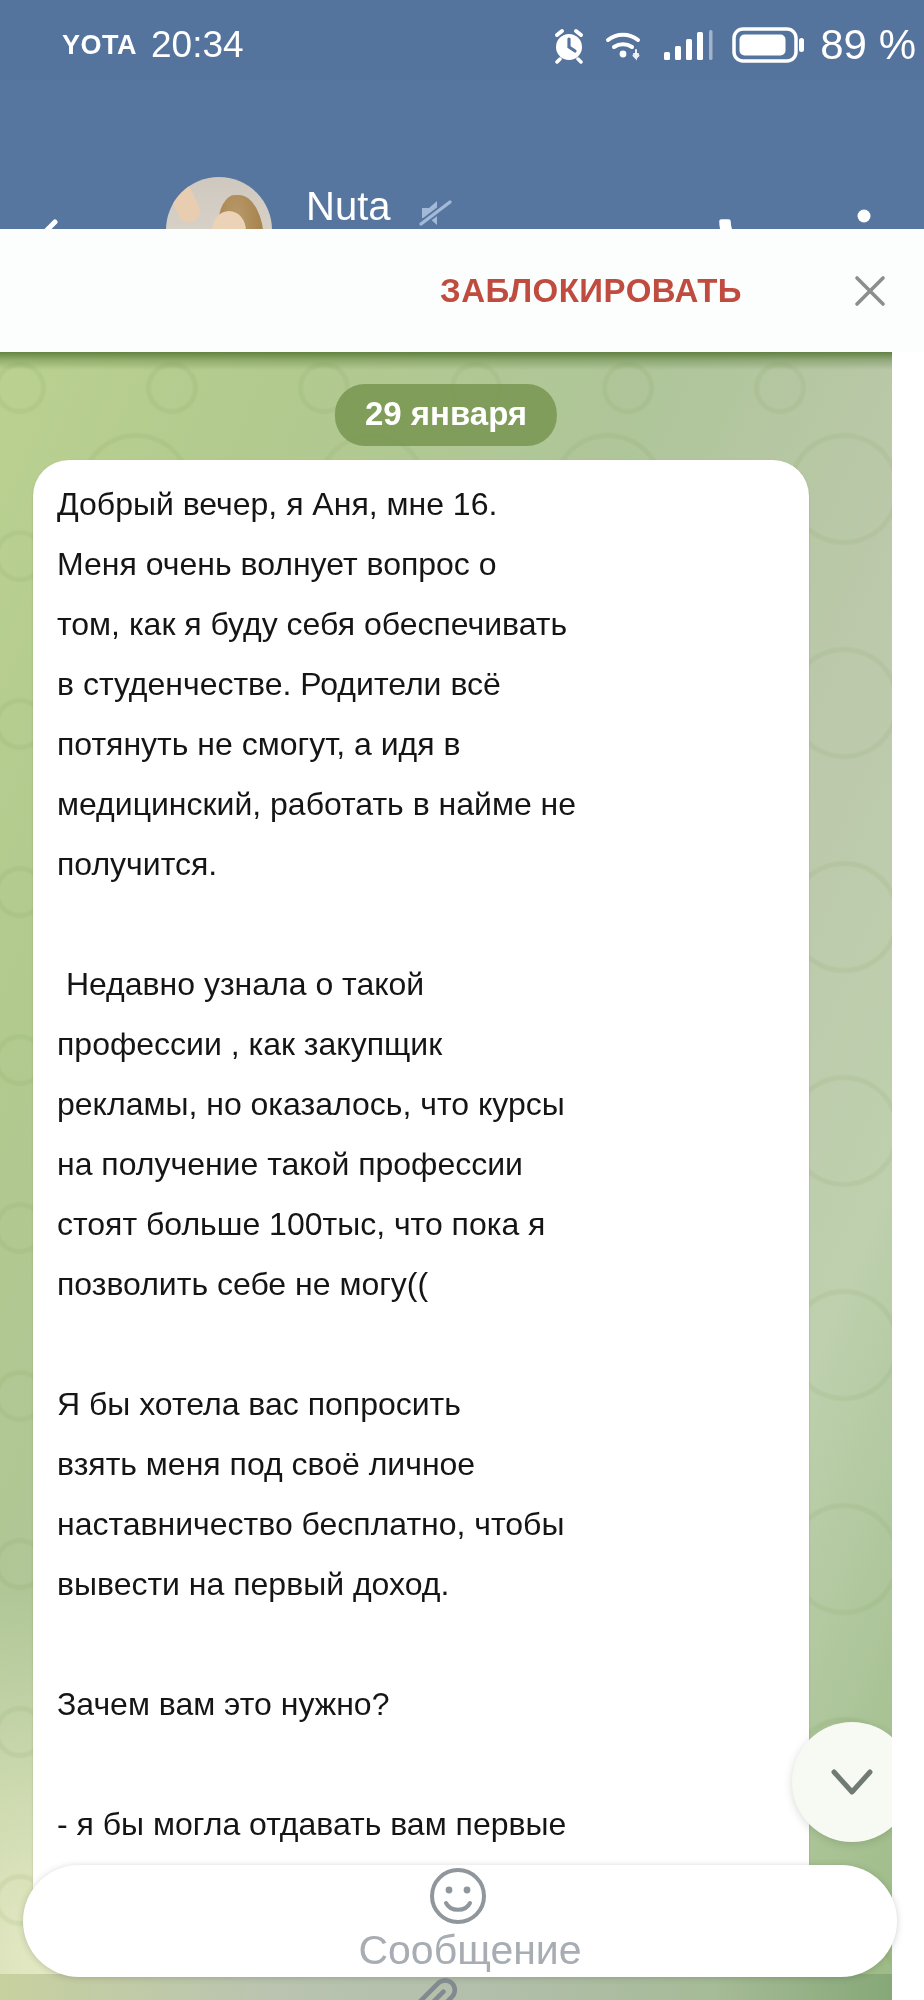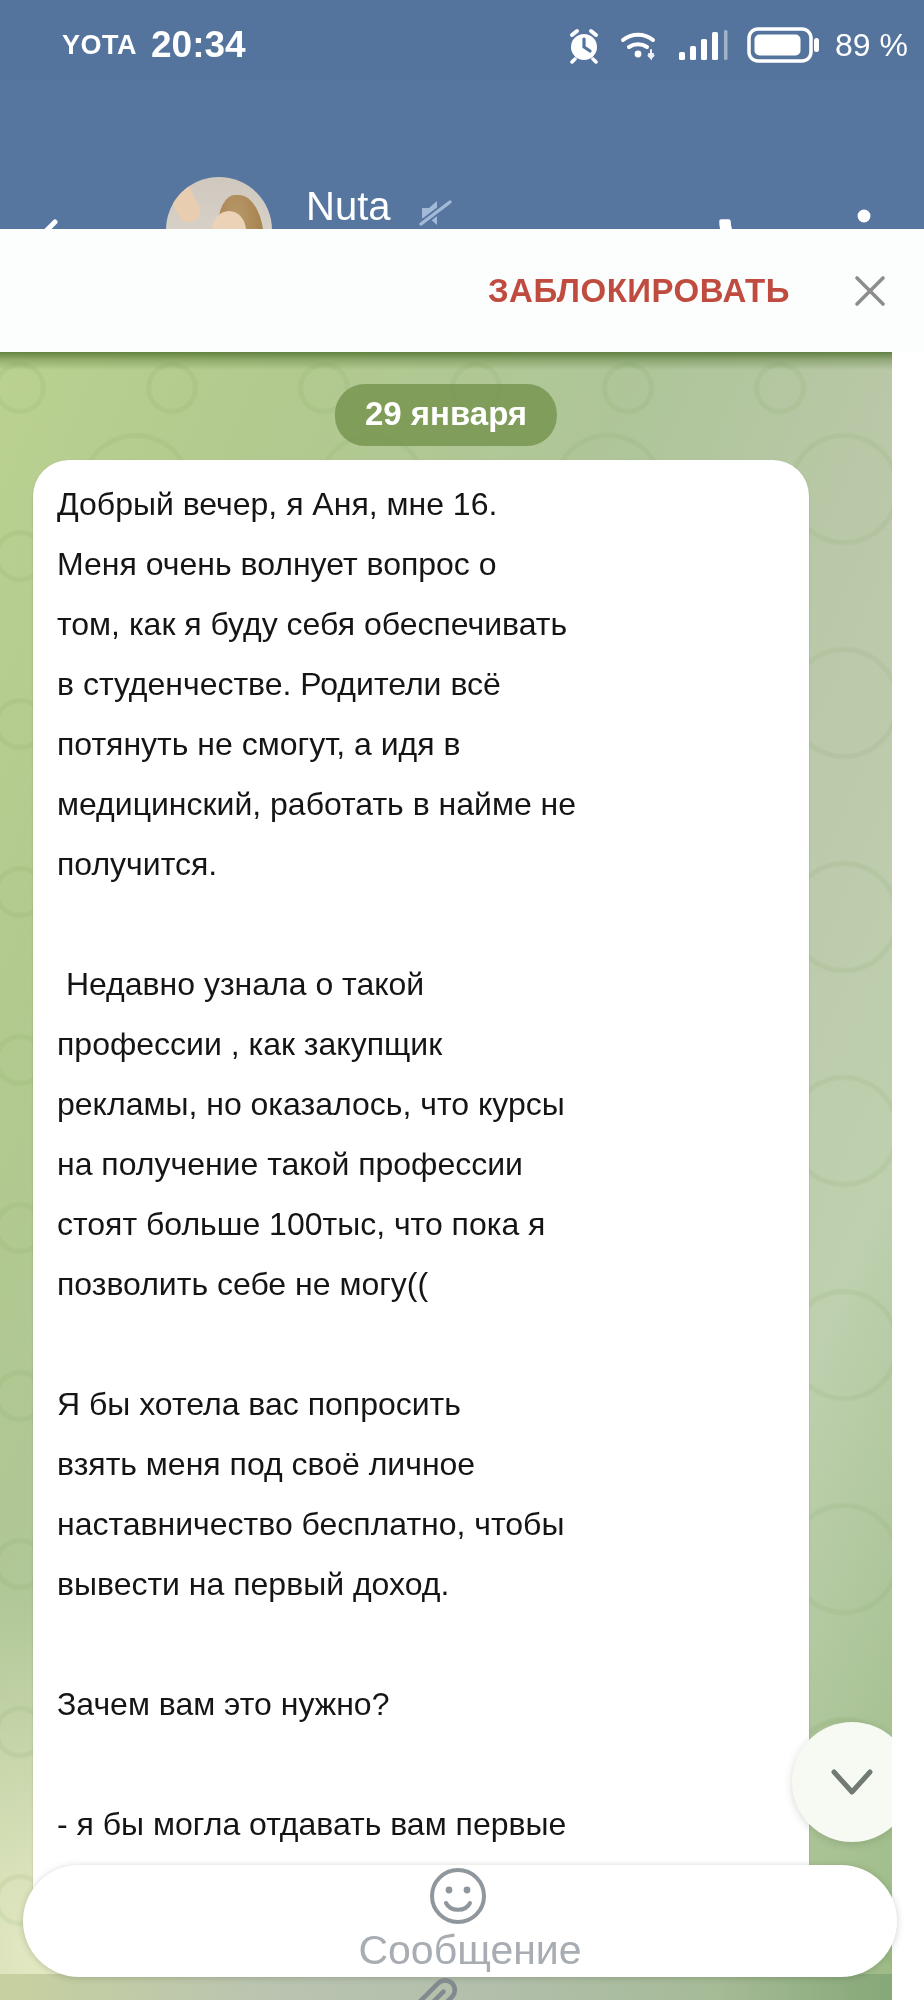--- a/index.html
+++ b/index.html
@@ -3,26 +3,26 @@
 <meta charset="utf-8">
 <style>
   * { margin:0; padding:0; box-sizing:border-box; }
   html,body { width:924px; height:2000px; overflow:hidden; }
   body { font-family:"Liberation Sans","DejaVu Sans",sans-serif; position:relative; background:#fff; }
 
   
   .status-bar {
     position:absolute; left:0; top:0; width:924px; height:80px;
     background:#54749d; color:#fff;
-    display:flex; align-items:center; padding:10px 16px 0 62px;
+    display:flex; align-items:center; padding:10px 8px 0 62px;
   }
   .carrier { font-size:27px; font-weight:bold; letter-spacing:.5px; }
-  .clock { font-size:37px; font-weight:700; margin-left:14px; }
+  .clock { font-size:37px; font-weight:400; margin-left:14px; }
   .status-right { margin-left:auto; display:flex; align-items:center; gap:14px; }
-  .battery-percent { font-size:32px; font-weight:400; }
+  .battery-percent { font-size:42px; font-weight:400; }
   .dim-bar { opacity:.45; }
 
   .header {
     position:absolute; left:0; top:80px; width:924px; height:149px;
     background:#56769f; color:#fff;
   }
   .back-button { position:absolute; left:22px; top:122px; width:72px; height:72px;
     display:flex; align-items:center; justify-content:center; }
   .avatar {
     position:absolute; left:166px; top:97px; width:106px; height:106px;
@@ -45,21 +45,21 @@
   .menu-button { position:absolute; left:832px; top:120px; width:64px; height:76px;
     display:flex; align-items:center; justify-content:center; }
 
   
   .action-bar {
     position:absolute; left:0; top:229px; width:924px; height:123px;
     background:#fcfdfd; display:flex; align-items:center;
   }
   .return-button { position:absolute; left:120px; width:210px; text-align:center;
     font-size:33px; font-weight:600; color:#4c7eb6; letter-spacing:.5px; }
-  .block-button { position:absolute; left:440px; width:350px; text-align:right;
+  .block-button { position:absolute; left:440px; width:350px; text-align:left;
     font-size:33px; font-weight:600; color:#c04c40; letter-spacing:.5px; }
   .close-button { position:absolute; left:842px; top:36px; width:56px; height:52px;
     display:flex; align-items:center; justify-content:center; }
 
   
   .chat {
     position:absolute; left:0; top:352px; width:892px; height:1648px; overflow:hidden;
     background-image:
       radial-gradient(circle, rgba(255,255,255,0) 50px, rgba(110,145,70,0.10) 52px, rgba(110,145,70,0.10) 55px, rgba(255,255,255,0) 57px),
       radial-gradient(circle, rgba(255,255,255,0) 20px, rgba(110,145,70,0.10) 22px, rgba(110,145,70,0.10) 25px, rgba(255,255,255,0) 27px),

